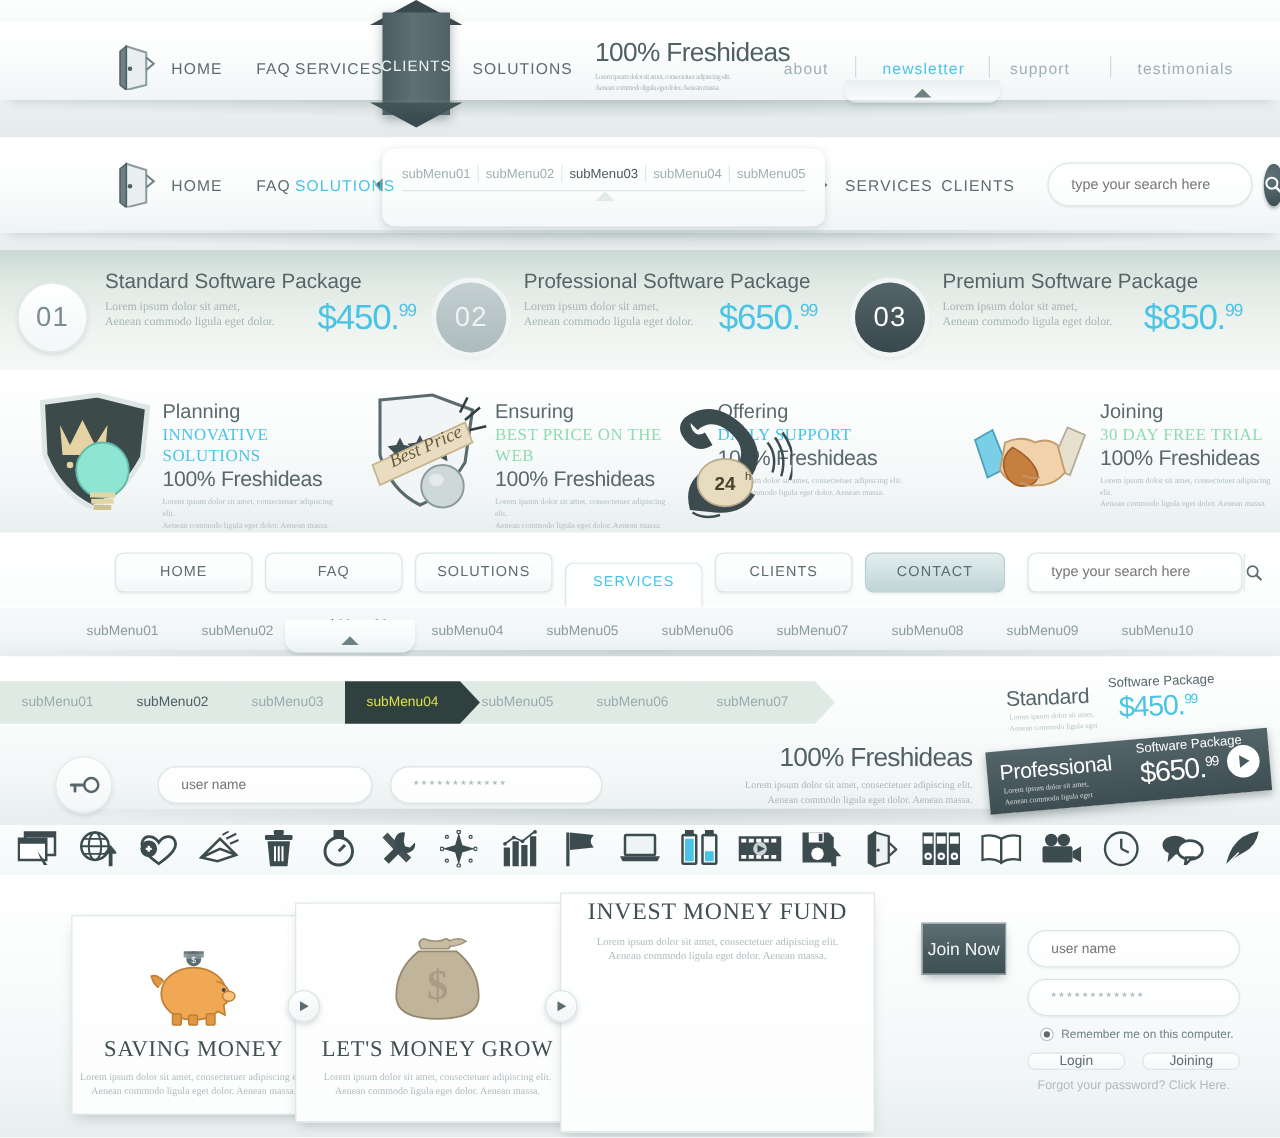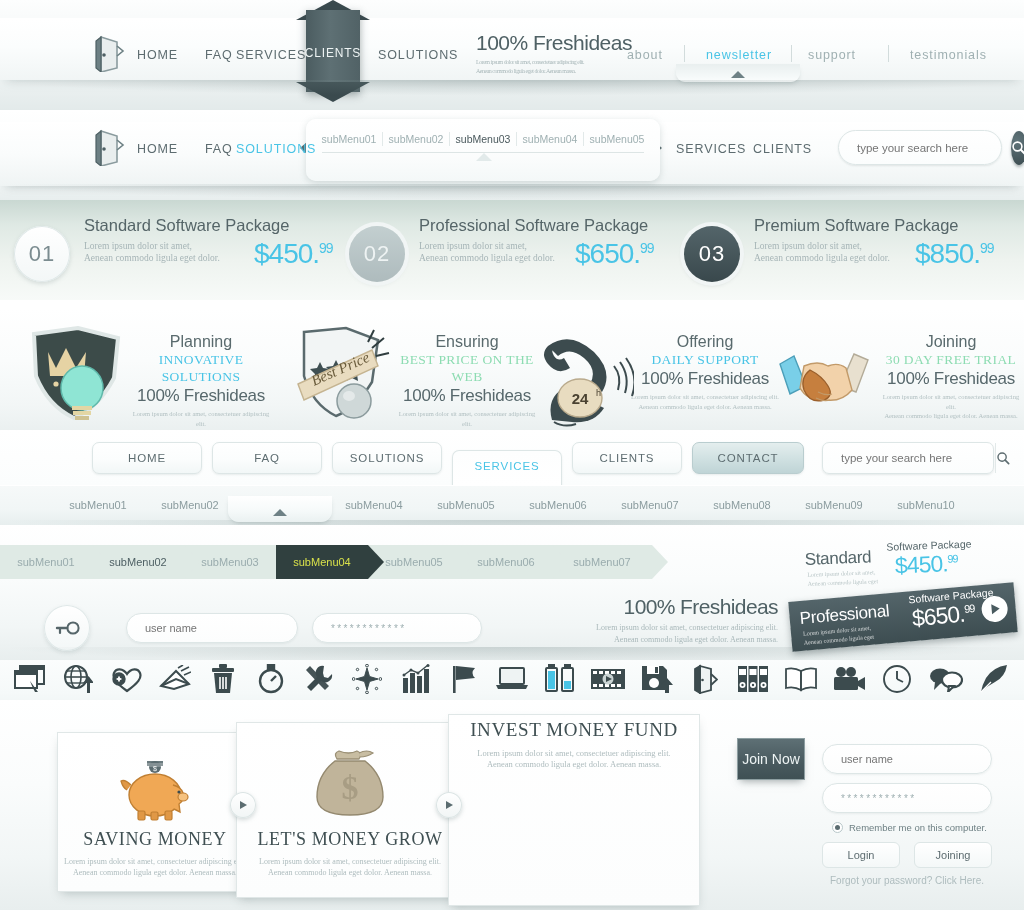--- a/index.html
+++ b/index.html
@@ -132,21 +132,21 @@
                 box-shadow:0 0 0 4px #f1f5f5, 0 2px 5px rgba(120,140,140,.3); }
   .pkg .num.n3{ background:linear-gradient(180deg,#54656a,#39484c); color:#fff;
                 box-shadow:0 0 0 4px #f1f5f5, 0 2px 5px rgba(60,75,78,.35); }
   .pkg .title{ position:absolute; left:70px; top:0; font-size:16.5px; color:#556568; white-space:nowrap; }
   .pkg .desc{ position:absolute; left:70px; top:24px; font-family:"Liberation Serif",serif;
               font-size:9.5px; color:#a6b5b7; line-height:12px; white-space:nowrap; }
   .pkg .price{ position:absolute; top:22px; font-size:28px; color:#49c4e6; letter-spacing:-1px; white-space:nowrap;}
   .pkg .price sup{ font-size:14px; top:-.65em; }
 
   
-  #features{ top:308px; height:130px;text-align:center; }
+  #features{ top:296px; height:130px; }
   .feat{ position:absolute; top:24px; }
   .feat .ttl{ font-size:16px; color:#596a6d; line-height:19px; }
   .feat .sub{ font-family:"Liberation Serif",serif; font-size:13.5px; letter-spacing:.4px; line-height:17px; }
   .feat .sub.cy{ color:#49c4e6; }
   .feat .sub.gr{ color:#8ddcb2; }
   .feat .fresh{ font-size:17px; color:#57686c; line-height:22px; letter-spacing:-.3px; }
   .feat .lorem{ font-family:"Liberation Serif",serif; font-size:6.5px; color:#b2c0c2; line-height:9.5px; margin-top:2px;}
 
   
   #btnnav{ top:430px; height:55px; }
@@ -258,21 +258,21 @@
     border:1px solid #8d9ea1; display:flex;align-items:center;justify-content:center;
     color:#eef4f4; font-size:14px; cursor:pointer;
     box-shadow:0 4px 8px -3px rgba(60,75,78,.5);
   }
   #loginpanel{ position:absolute; left:822px; top:744px; width:170px; }
   #loginpanel .pill{ position:relative; width:170px; margin-bottom:9px; }
   .remember{ display:flex; align-items:center; font-size:9.5px; color:#6e8084; margin:2px 0 9px 10px; }
   .radio{ width:11px;height:11px;border-radius:50%;border:1px solid #b9c8ca;background:#fff;
           margin-right:6px; display:flex;align-items:center;justify-content:center; }
   .radio i{ width:5px;height:5px;border-radius:50%;background:#5b6c70;display:block; }
-  .lbtn{ width:78px;height:26px;border:1px solid #dde6e6;border-radius:6px;
+  .lbtn{ width:78px;height:14px;border:1px solid #dde6e6;border-radius:6px;
     background:linear-gradient(180deg,#ffffff,#f4f8f8); font-size:11px;color:#5d6c70;
     display:flex;align-items:center;justify-content:center; cursor:pointer; }
   .forgot{ font-size:10px; color:#7e9093; text-align:center; margin-top:7px; }
   .forgot span{ color:#aebcbe; }
 </style>
 </head>
 <body>
 
 <div class="band lightband" id="nav1">
   <div class="bar"></div>
@@ -464,21 +464,21 @@
         <text x="50" y="72" text-anchor="middle" font-family="Liberation Sans, sans-serif" font-weight="bold" font-size="15" fill="#4a4231">24</text>
         <text x="66" y="64" font-family="Liberation Sans, sans-serif" font-size="9" fill="#4a4231">h</text>
         <g fill="none" stroke="#3c4b4e" stroke-width="2">
           <path d="M84 34 q8 10 4 24"></path>
             <path d="M90 30 q10 14 5 31"></path>
             <path d="M96 26 q13 18 6 38"></path>
         </g>
         <path d="M24 90 q10 6 22 2" fill="none" stroke="#3c4b4e" stroke-width="2"></path>
       </svg>
     </span>
-    <div style="margin-left:100px;">
+    <div style="margin-left:44px;">
       <div class="ttl">Offering</div>
       <div class="sub cy">DAILY SUPPORT</div>
       <div class="fresh">100% Freshideas</div>
       <div class="lorem">
         <span>Lorem ipsum dolor sit amet, consectetuer adipiscing elit.</span><br><span>Aenean commodo ligula eget dolor. Aenean massa.</span>
       </div>
     </div>
   </div>
 
   <div class="feat" style="left:772px;width:250px;">

